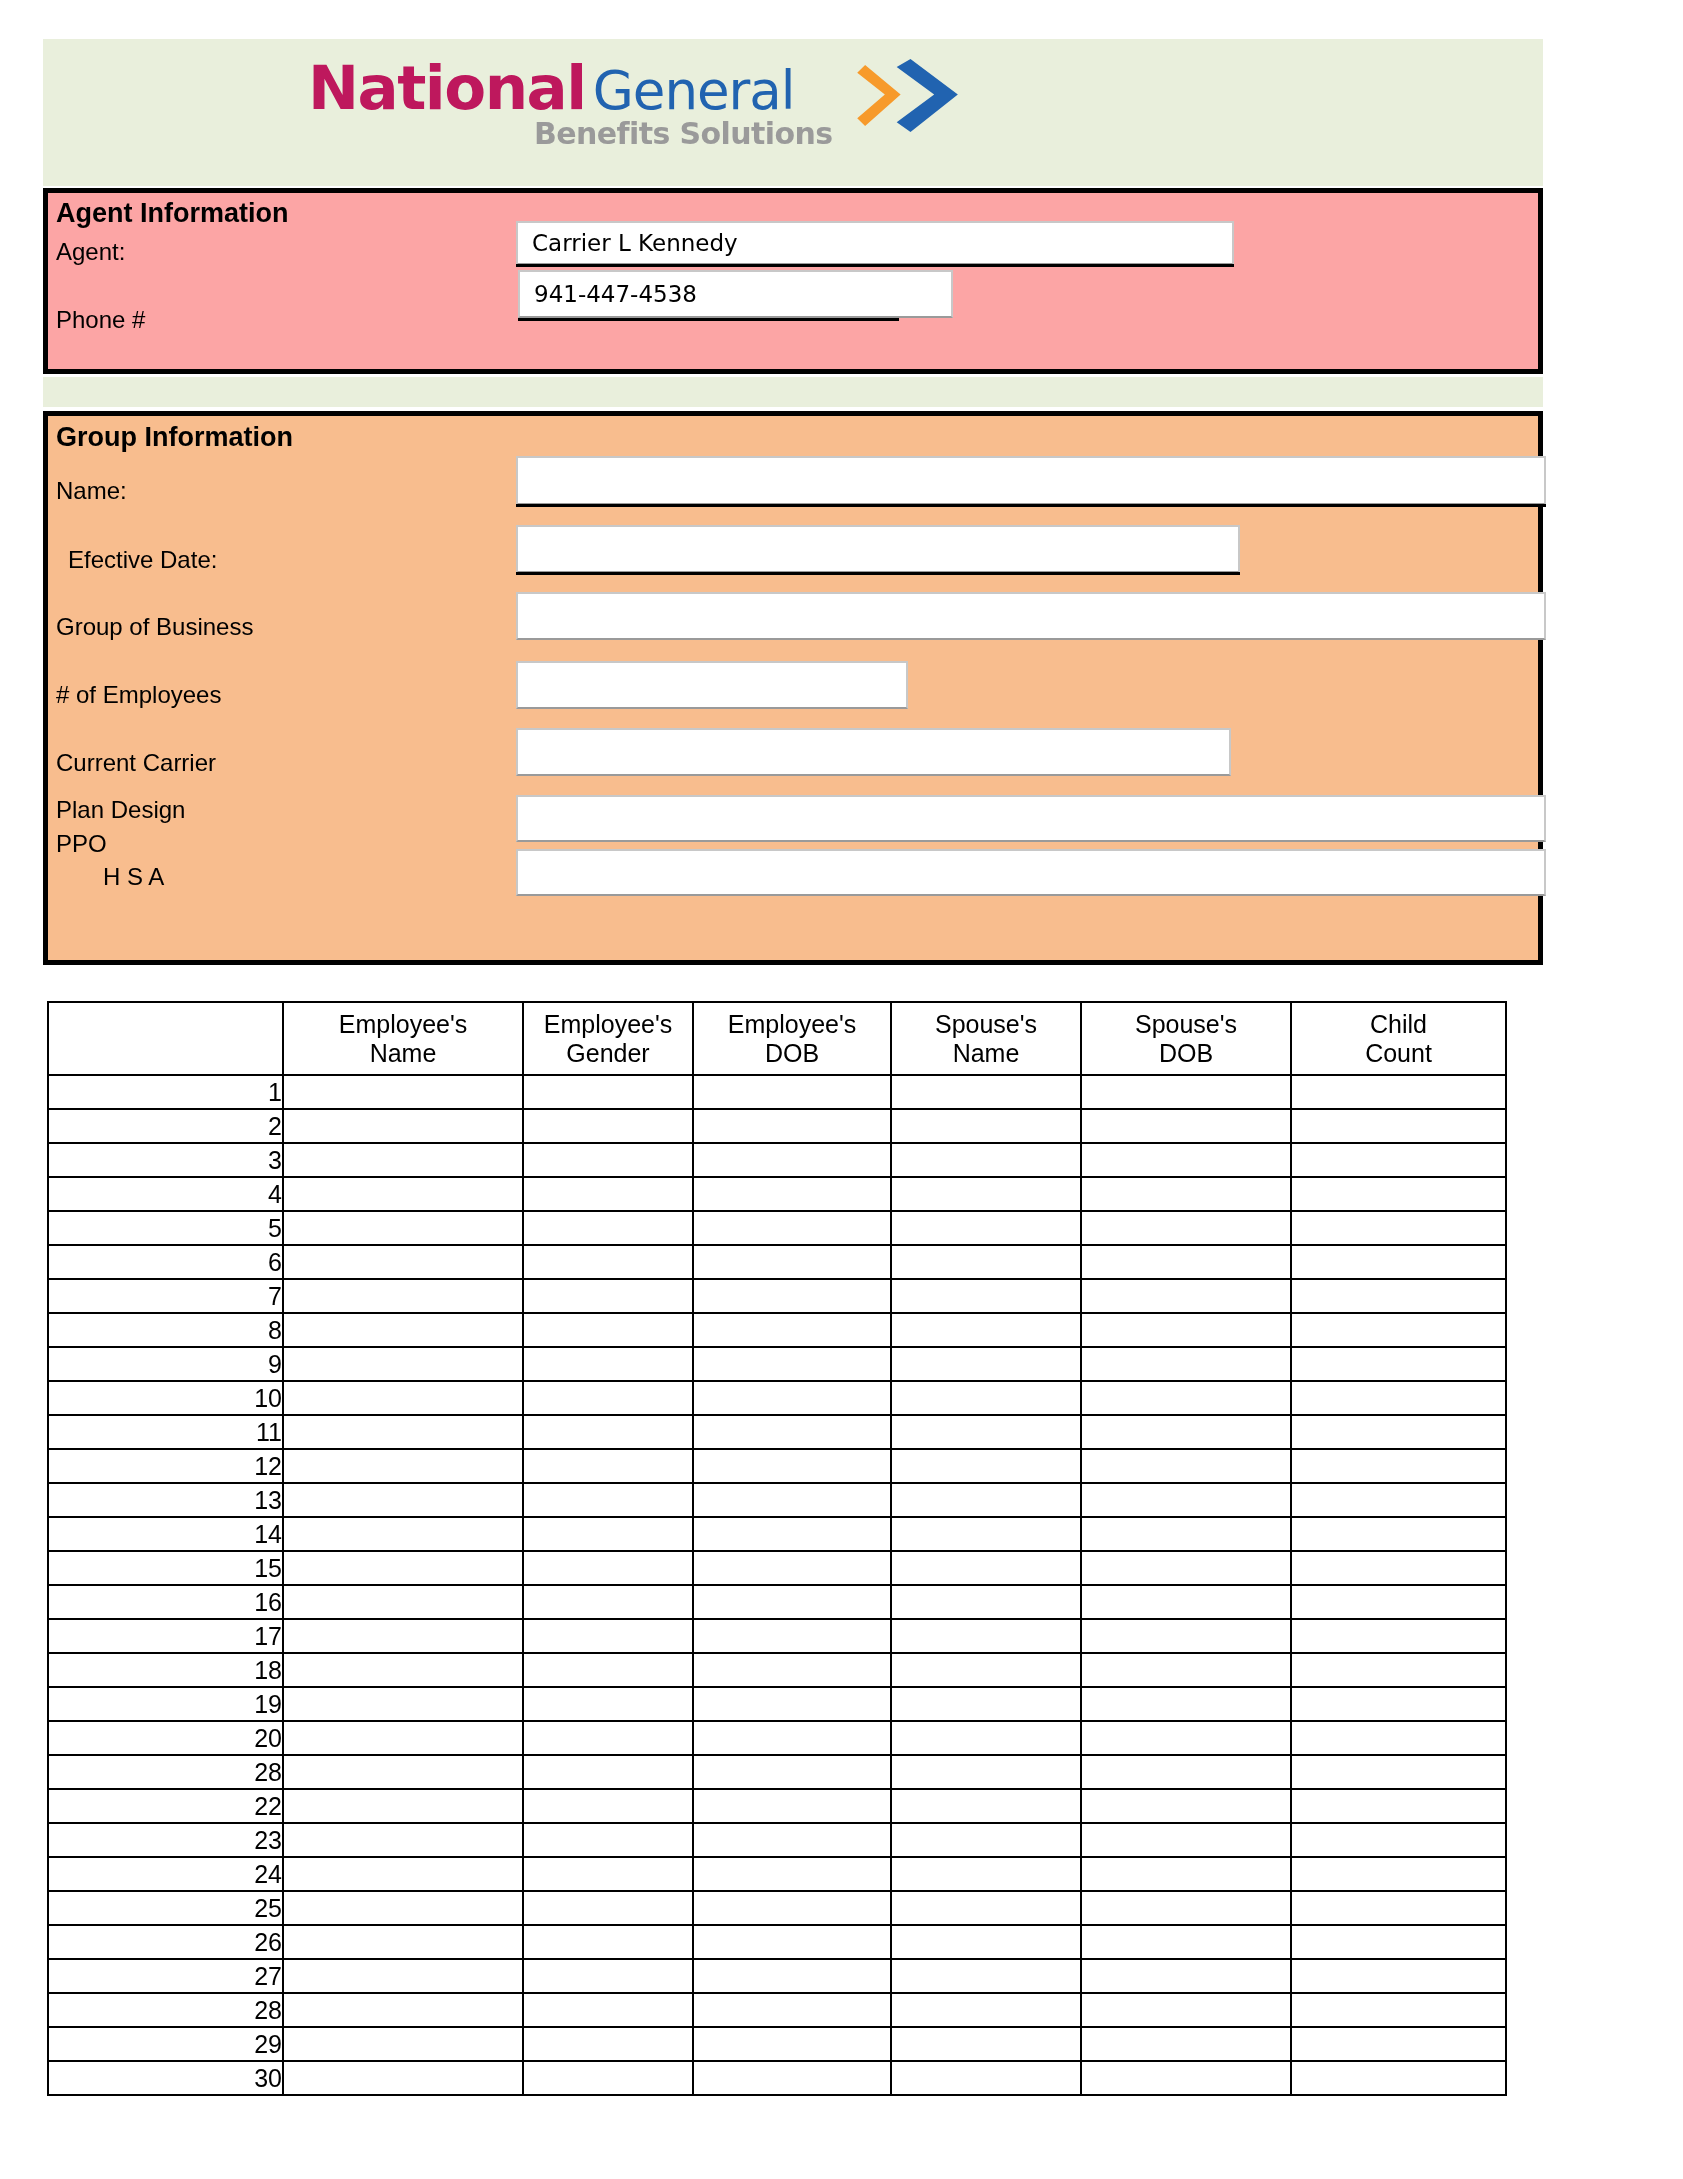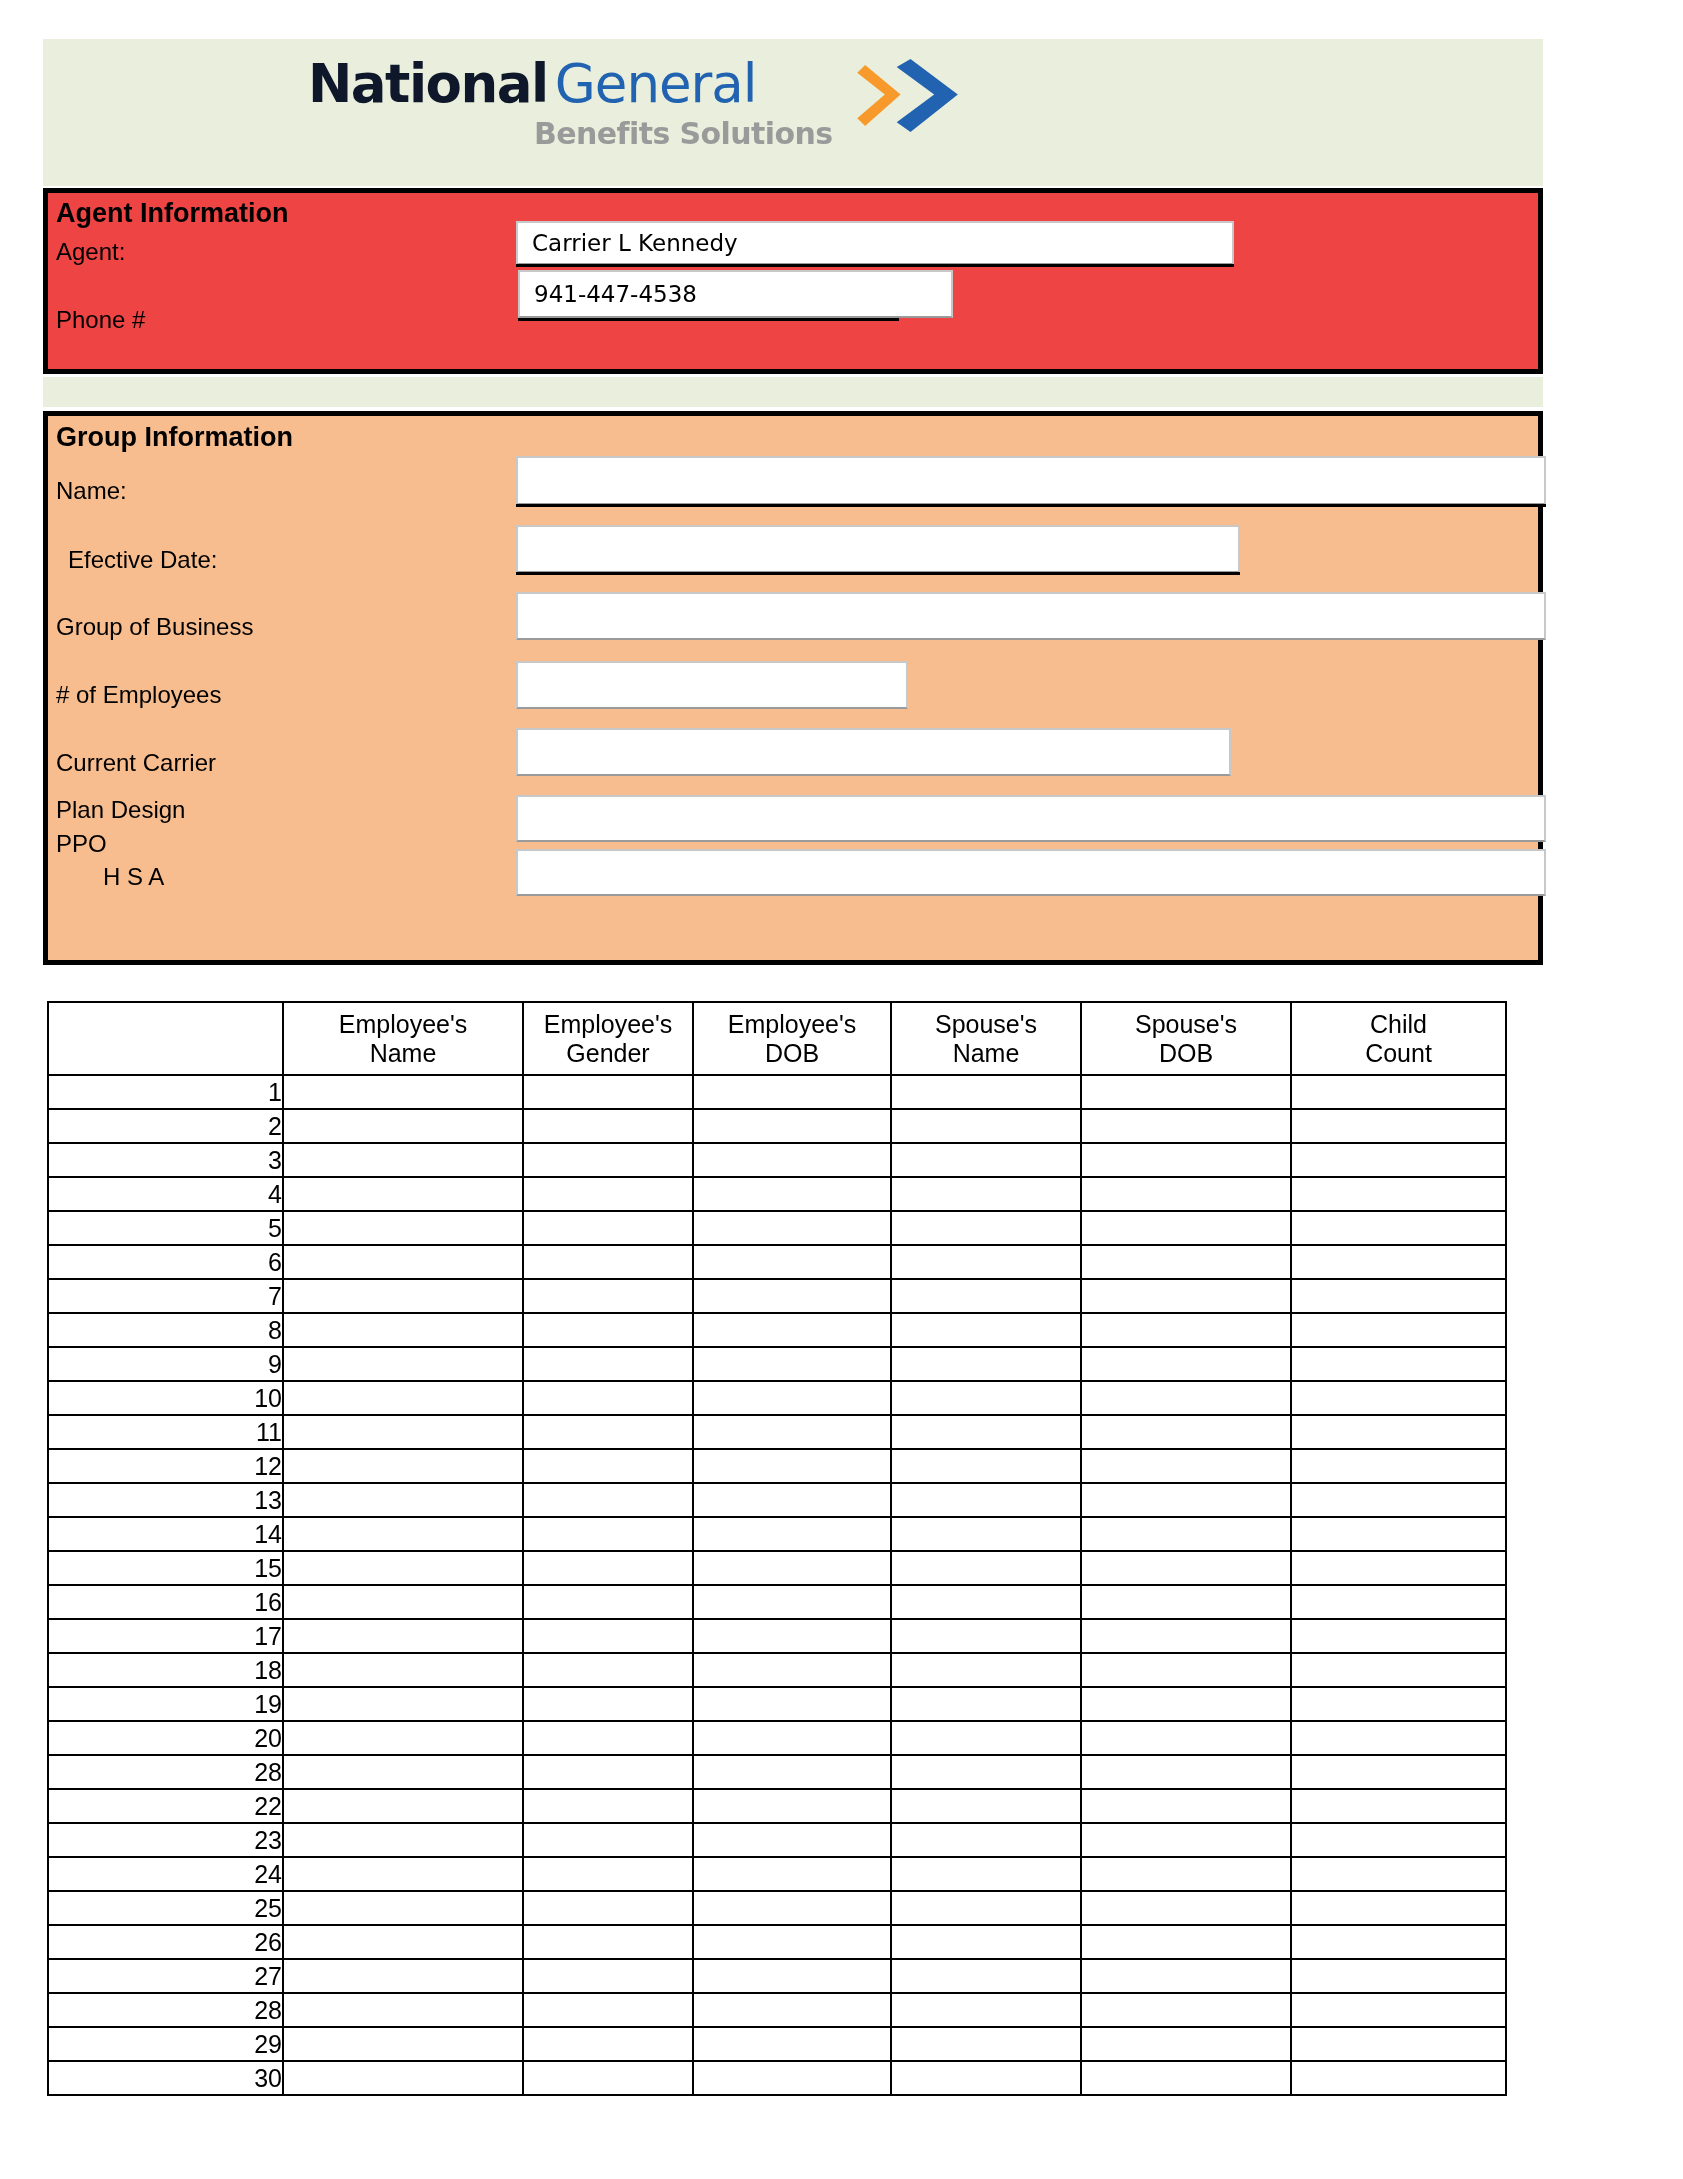--- a/index.html
+++ b/index.html
@@ -38,23 +38,23 @@
     left: 0;
     top: 0;
     height: 67px;
     display: flex;
     align-items: baseline;
     white-space: nowrap;
   }
   .logo-word-national {
     font-family: "DejaVu Sans", sans-serif;
     font-weight: bold;
-    font-size: 53px;
+    font-size: 61px;
     letter-spacing: -1.5px;
-    color: #0f172a;
+    color: #be185d;
     line-height: 1;
   }
   .logo-word-general {
     font-family: "DejaVu Sans", sans-serif;
     font-weight: normal;
     font-size: 53px;
     letter-spacing: -1px;
     color: #2163b0;
     line-height: 1;
     margin-left: 7px;
@@ -81,21 +81,21 @@
   
   .panel {
     position: absolute;
     border: 5px solid #000000;
   }
   #agent-panel {
     left: 43px;
     top: 188px;
     width: 1500px;
     height: 186px;
-    background: #ef4444;
+    background: #fca5a5;
   }
   #group-panel {
     left: 43px;
     top: 411px;
     width: 1500px;
     height: 554px;
     background: #f8bd8e;
   }
   .panel-title {
     position: absolute;

